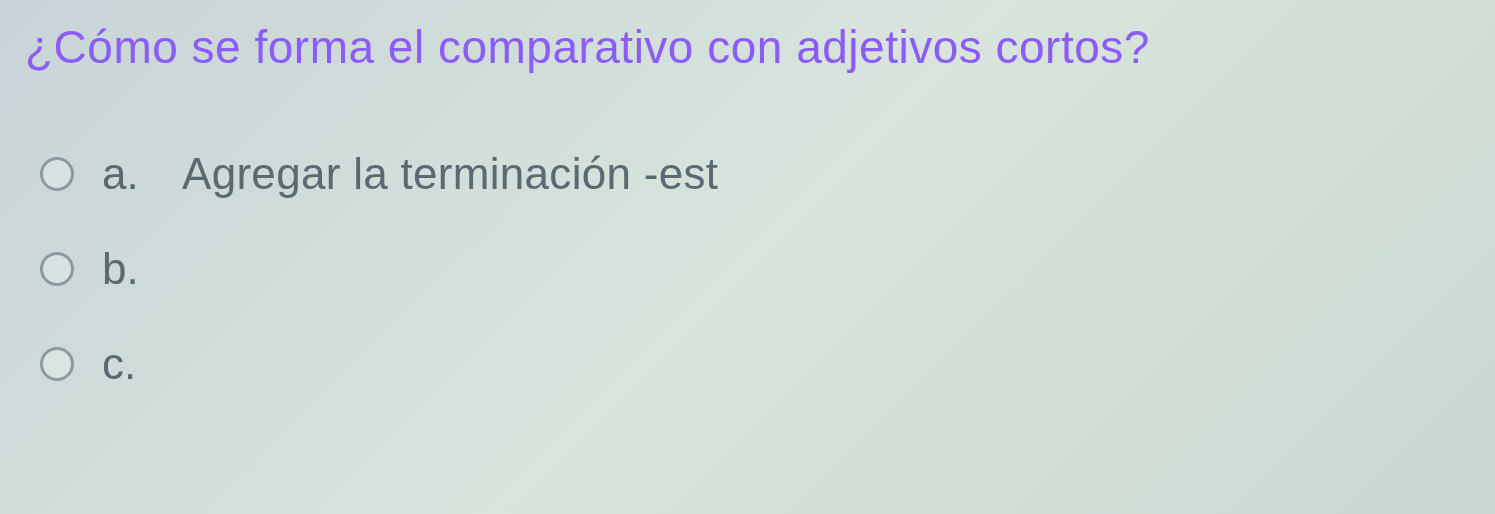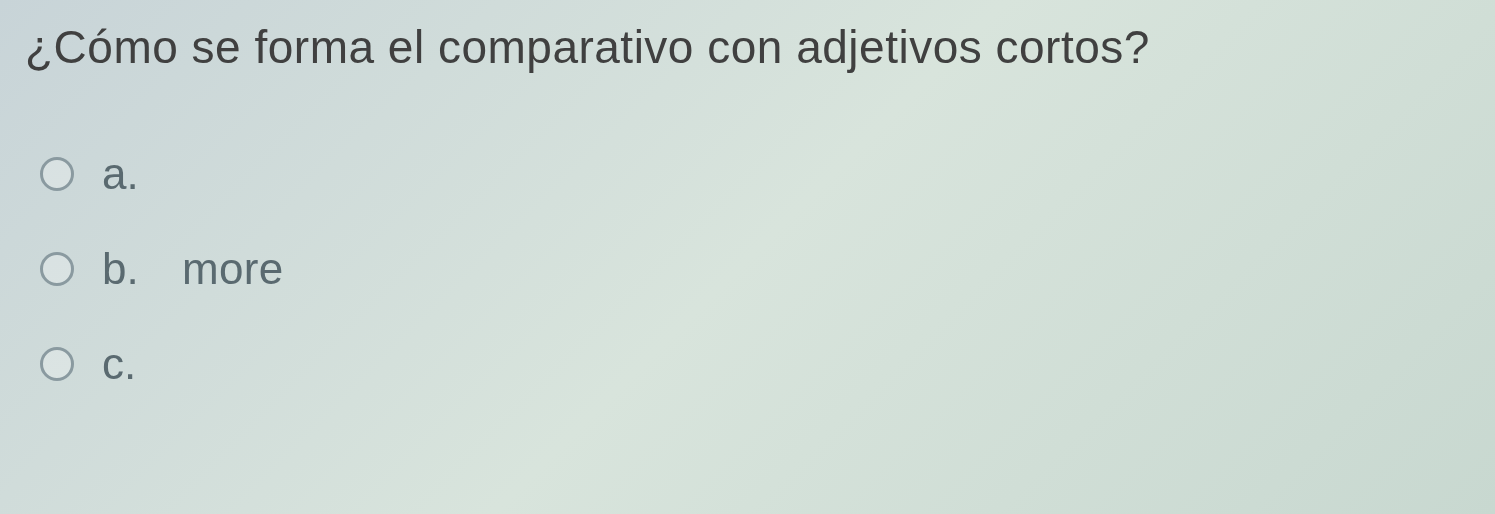--- a/index.html
+++ b/index.html
@@ -12,21 +12,21 @@
       background: linear-gradient(135deg, #c8d4d8 0%, #d8e4dc 50%, #c8d8d0 100%);
       width: 1495px;
       height: 514px;
       padding: 20px 25px;
       color: #3a4a52;
       position: relative;
     }
     .question {
       font-size: 46px;
       font-weight: 400;
-      color: #404040;
+      color: #8b5cf6;
       margin-bottom: 75px;
       letter-spacing: 0.5px;
     }
     .options {
       display: flex;
       flex-direction: column;
       gap: 45px;
       padding-left: 15px;
     }
     .option {
@@ -60,27 +60,27 @@
 </head>
 <body>
 
 <div class="question">¿Cómo se forma el comparativo con adjetivos cortos?</div>
 
 <div class="options">
   <div class="option">
     <div class="radio"></div>
     <div class="option-label">
       <span class="option-letter">a.</span>
+      <span class="option-text">Agregar la terminación -est</span>
     </div>
   </div>
   <div class="option">
     <div class="radio"></div>
     <div class="option-label">
       <span class="option-letter">b.</span>
-      <span class="option-text">more</span>
     </div>
   </div>
   <div class="option">
     <div class="radio"></div>
     <div class="option-label">
       <span class="option-letter">c.</span>
     </div>
   </div>
 </div>
 

